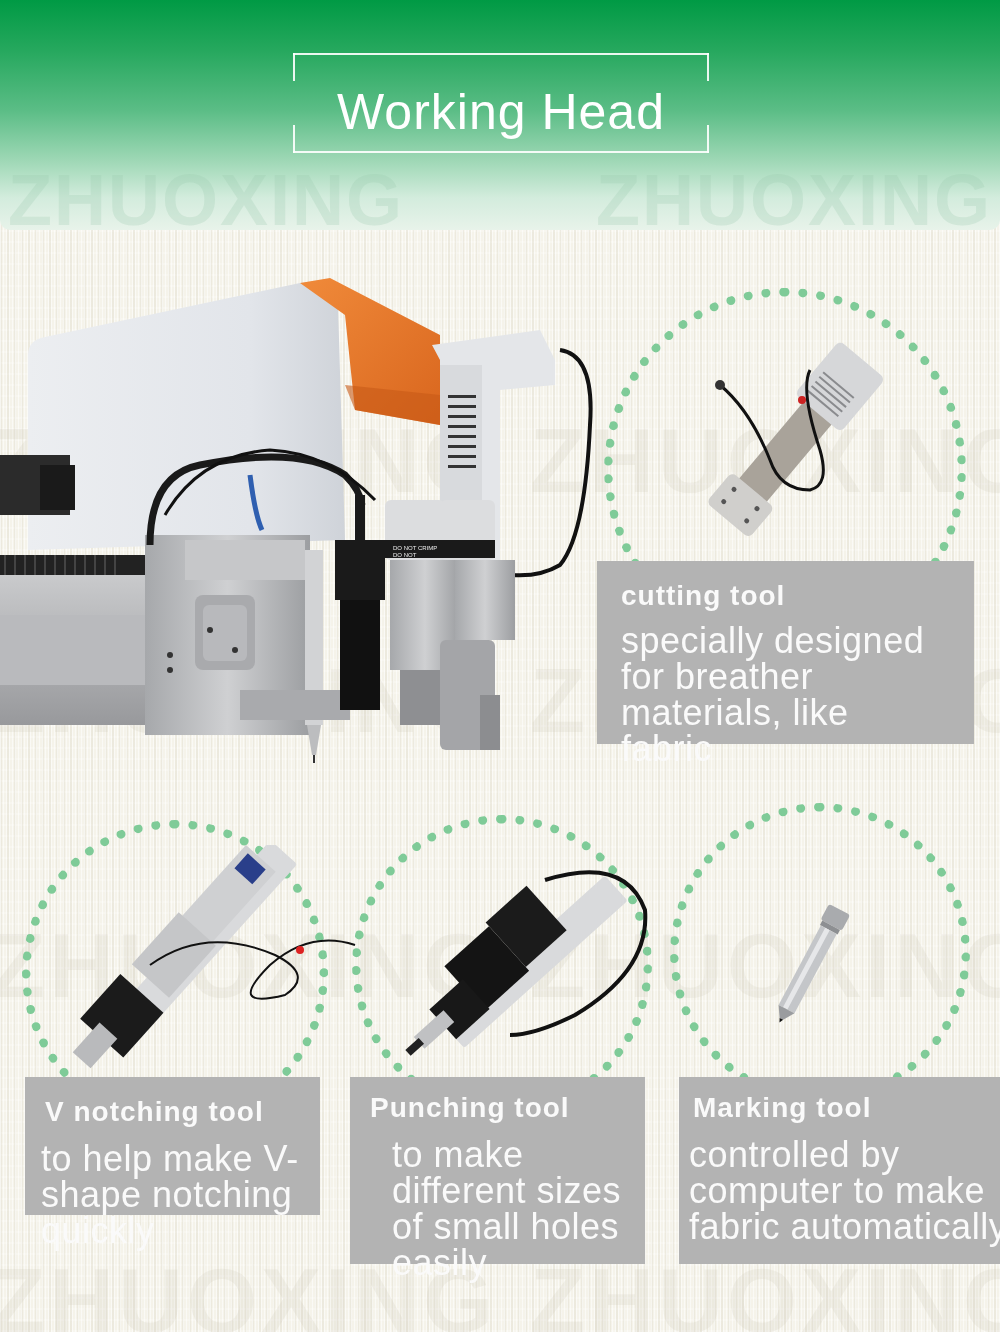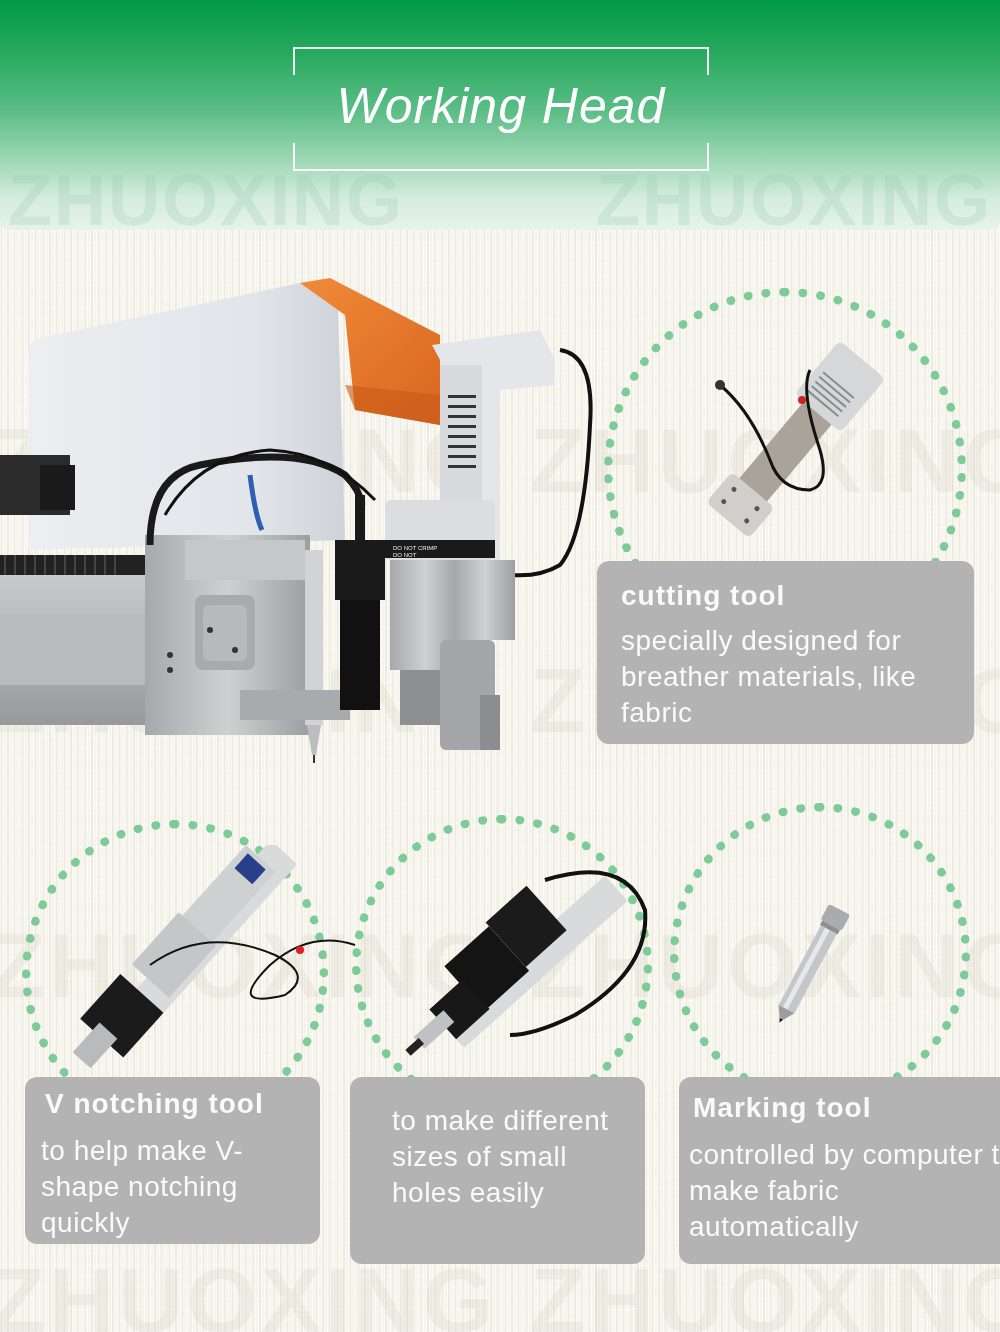--- a/index.html
+++ b/index.html
@@ -23,21 +23,21 @@
   }
   .header-watermark {
     position: absolute; left: 0; top: 170px; width: 1000px; height: 60px;
     display: flex; justify-content: space-between; padding: 0 8px;
     font-family: "Liberation Sans", sans-serif; font-weight: bold;
     font-size: 72px; line-height: 60px; letter-spacing: 2px;
     color: rgba(150,200,170,0.25);
     white-space: nowrap;
   }
   .title-frame {
-    position: absolute; left: 293px; top: 47px; width: 416px; height: 124px; font-style: italic;
+    position: absolute; left: 293px; top: 53px; width: 416px; height: 100px;
   }
   .title-frame .line-top { position: absolute; left: 0; top: 0; width: 416px; height: 2px; background: rgba(255,255,255,0.9); }
   .title-frame .line-bottom { position: absolute; left: 0; bottom: 0; width: 416px; height: 2px; background: rgba(255,255,255,0.9); }
   .title-frame .tick { position: absolute; width: 2px; height: 28px; background: rgba(255,255,255,0.9); }
   .title-frame .tl { left: 0; top: 0; }
   .title-frame .tr { right: 0; top: 0; }
   .title-frame .bl { left: 0; bottom: 0; }
   .title-frame .br { right: 0; bottom: 0; }
   .page-title {
     position: absolute; left: 0; top: 30px; width: 416px; text-align: center;
@@ -56,29 +56,29 @@
 
   
   .dot-ring {
     position: absolute; border-radius: 50%;
     border: 9px dotted #7fcb98;
   }
   .tool-img { position: absolute; }
 
   
   .card {
-    position: absolute; background: #b3b3b3; border-radius: 12px;
+    position: absolute; background: #b3b3b3; border-radius: 0;
     color: #ffffff; padding: 0 14px;
   }
   .card-title {
     font-weight: bold; font-size: 28px; line-height: 34px; letter-spacing: 1px;
     color: #fafafa;
   }
   .card-desc {
-    font-size: 28px; line-height: 36px; letter-spacing: 0.5px; color: #fafafa;
+    font-size: 36px; line-height: 36px; letter-spacing: 0.5px; color: #fafafa;
     font-weight: normal;
   }
 </style>
 </head>
 <body>
 
 <div class="header">
   <div class="header-watermark">
     <span>ZHUOXING</span>
     <span>ZHUOXING</span>
@@ -246,40 +246,41 @@
       <rect x="150" y="85" width="110" height="40" fill="#cfd0d2"></rect>
       <rect x="95" y="80" width="70" height="50" fill="#c5c6c8"></rect>
       <rect x="20" y="78" width="60" height="58" fill="#1b1b1b"></rect>
       <rect x="-10" y="95" width="40" height="24" fill="#b9babc"></rect>
       <rect x="235" y="92" width="20" height="24" fill="#2a3f8a"></rect>
     </g>
     <path d="M95 120 Q150 80 220 110 Q260 130 230 150 Q170 165 215 120 Q255 85 300 100" stroke="#111" stroke-width="2" fill="none"></path>
     <circle cx="245" cy="105" r="4" fill="#d22"></circle>
   </svg>
 </div>
-<div class="card" style="left:25px; top:1077px; width:295px; height:167px; padding:10px 16px;">
+<div class="card" style="left:25px; top:1077px; width:295px; height:138px; padding:18px 16px;">
   <div class="card-title" style="padding-left:4px;">V notching tool</div>
   <div class="card-desc" style="margin-top:12px;">to help make V-shape notching quickly</div>
 </div>
 
 <div class="dot-ring" style="left:352px; top:815px; width:300px; height:300px;"></div>
 <div class="tool-img" style="left:395px; top:860px; width:260px; height:210px;">
   <svg width="260" height="210" viewBox="0 0 260 210">
     <g transform="rotate(-42 120 110)">
       <rect x="30" y="100" width="220" height="34" rx="3" fill="#d9dadc"></rect>
       <rect x="70" y="60" width="60" height="60" fill="#141414"></rect>
       <rect x="130" y="55" width="55" height="60" fill="#1b1b1b"></rect>
       <rect x="30" y="82" width="45" height="40" fill="#181818"></rect>
       <rect x="0" y="92" width="40" height="16" fill="#c0c1c3"></rect>
       <rect x="-15" y="96" width="18" height="8" fill="#222"></rect>
     </g>
     <path d="M150 20 Q230 -5 250 50 Q255 110 180 155 Q140 175 115 175" stroke="#111" stroke-width="4" fill="none"></path>
   </svg>
 </div>
 <div class="card" style="left:350px; top:1077px; width:295px; height:187px; padding:14px 16px;">
+  <div class="card-title" style="padding-left:4px;">Punching tool</div>
   <div class="card-desc" style="margin-top:12px;margin-left:26px;">to make different sizes of small holes easily</div>
 </div>
 
 <div class="dot-ring" style="left:670px; top:803px; width:300px; height:300px;"></div>
 <div class="tool-img" style="left:760px; top:900px; width:100px; height:130px;">
   <svg width="100" height="130" viewBox="0 0 100 130">
     <g transform="rotate(28 50 65)">
       <rect x="38" y="2" width="24" height="18" rx="3" fill="#a9abae"></rect>
       <rect x="40" y="20" width="20" height="5" fill="#8d8f92"></rect>
       <rect x="41" y="25" width="18" height="90" fill="#c4c6c9"></rect>

